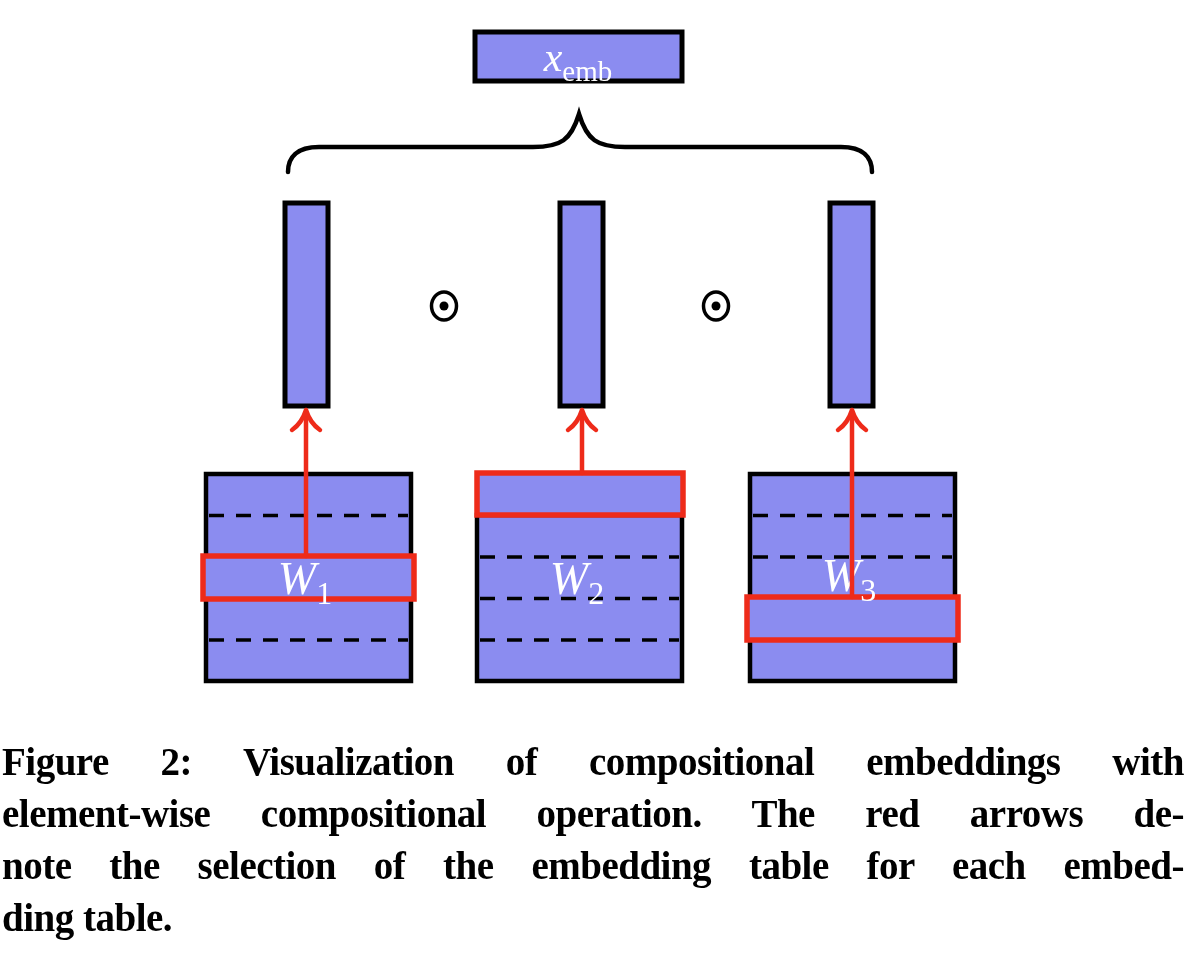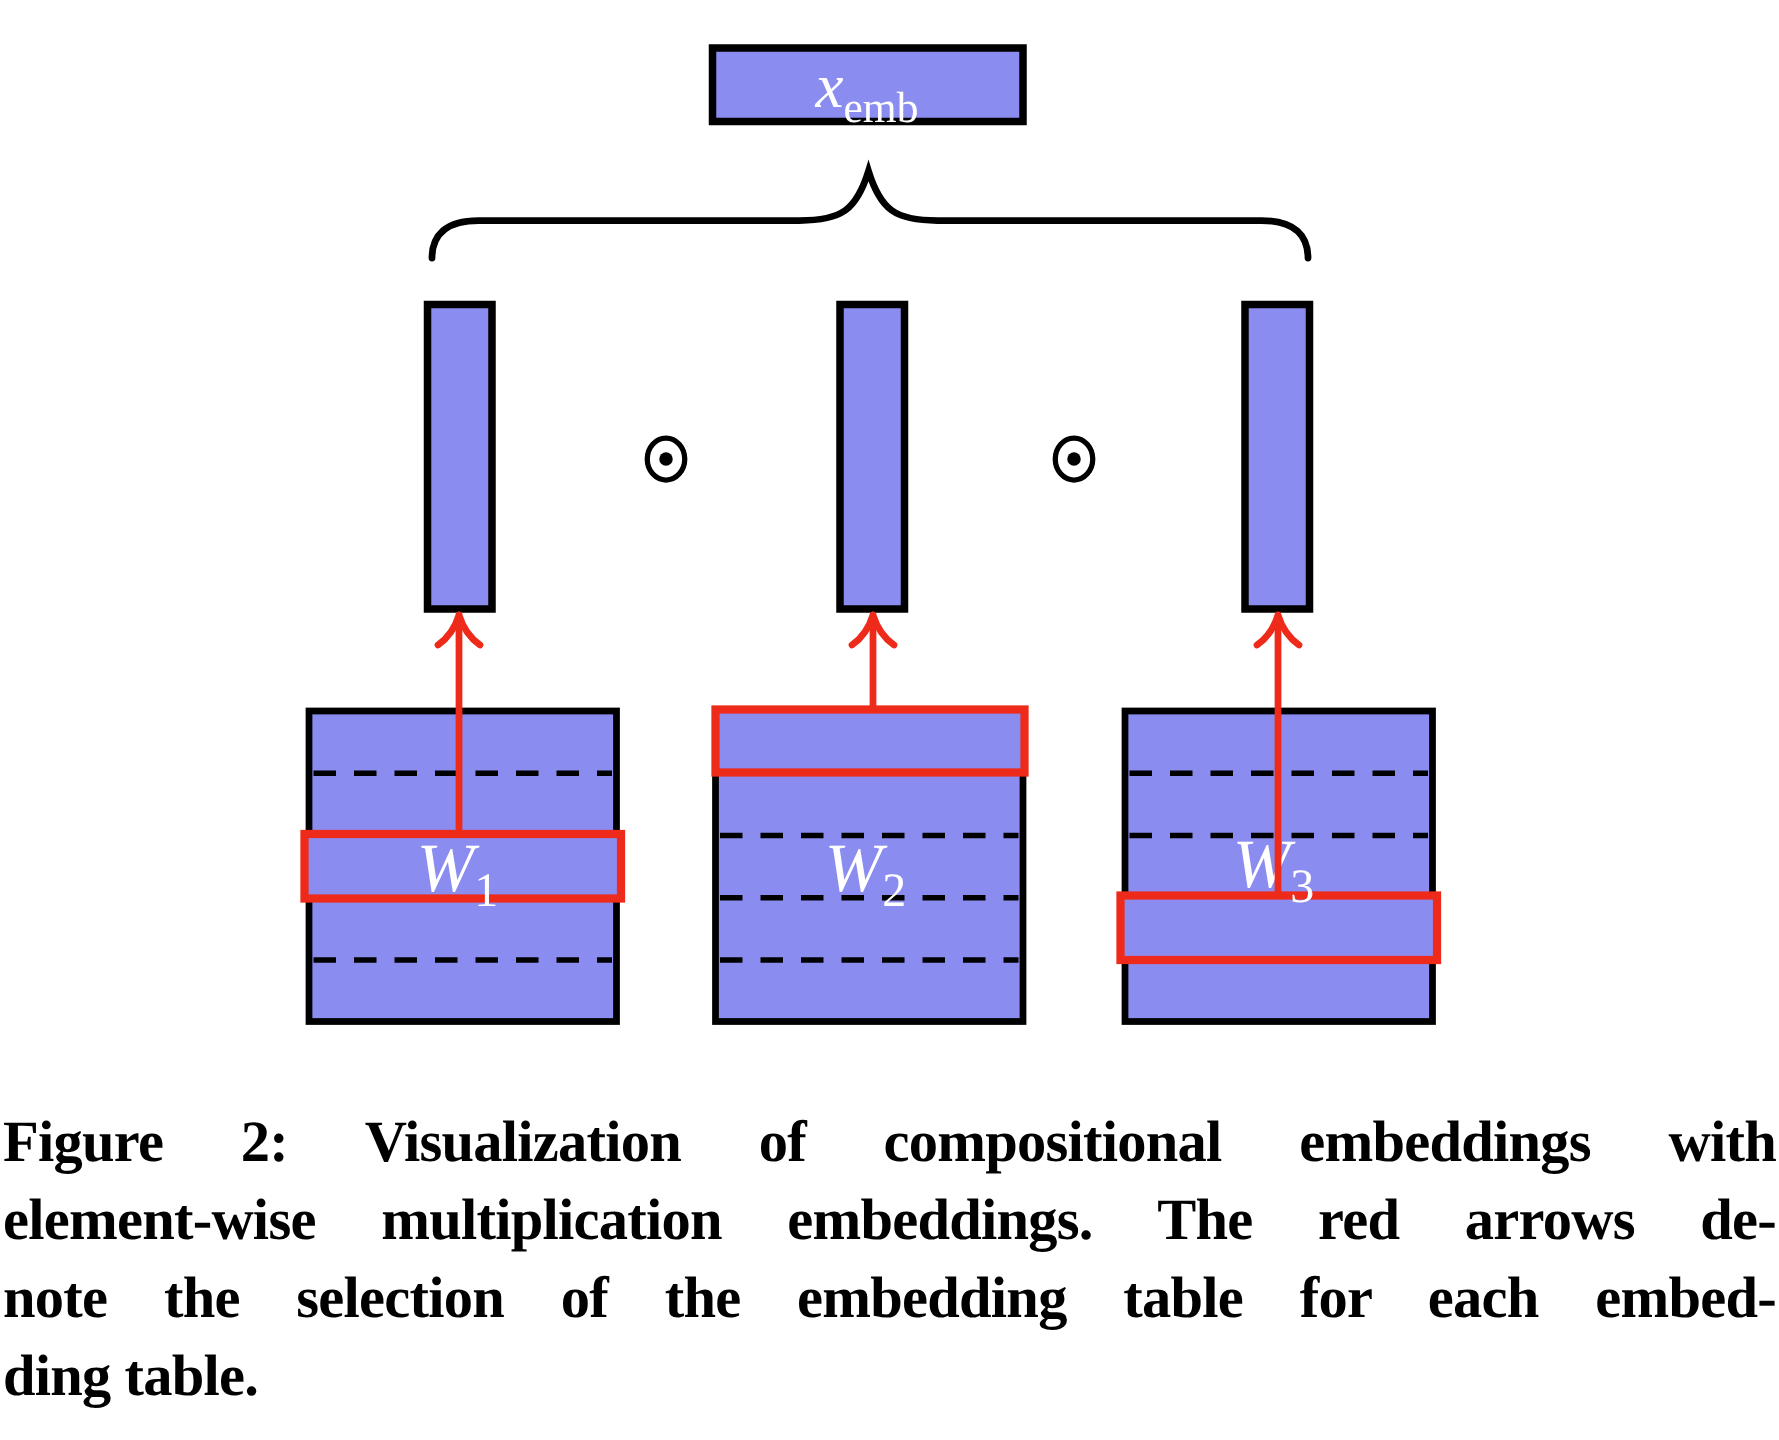--- a/index.html
+++ b/index.html
@@ -105,18 +105,18 @@
       <path class="arrow" d="M 568 430 Q 578 423 582 410 M 596 430 Q 586 423 582 410"></path>
     </g>
     <g>
       <path class="arrow" d="M 852 597 L 852 413"></path>
       <path class="arrow" d="M 838 430 Q 848 423 852 410 M 866 430 Q 856 423 852 410"></path>
     </g>
   </svg>
 
   <div class="caption">
     <div class="caption-line">Figure 2: Visualization of compositional embeddings with</div>
-    <div class="caption-line">element-wise multiplication embeddings. The red arrows de-</div>
+    <div class="caption-line">element-wise compositional operation. The red arrows de-</div>
     <div class="caption-line">note the selection of the embedding table for each embed-</div>
     <div class="caption-line last">ding table.</div>
   </div>
 
 </div>
 
 </body></html>

